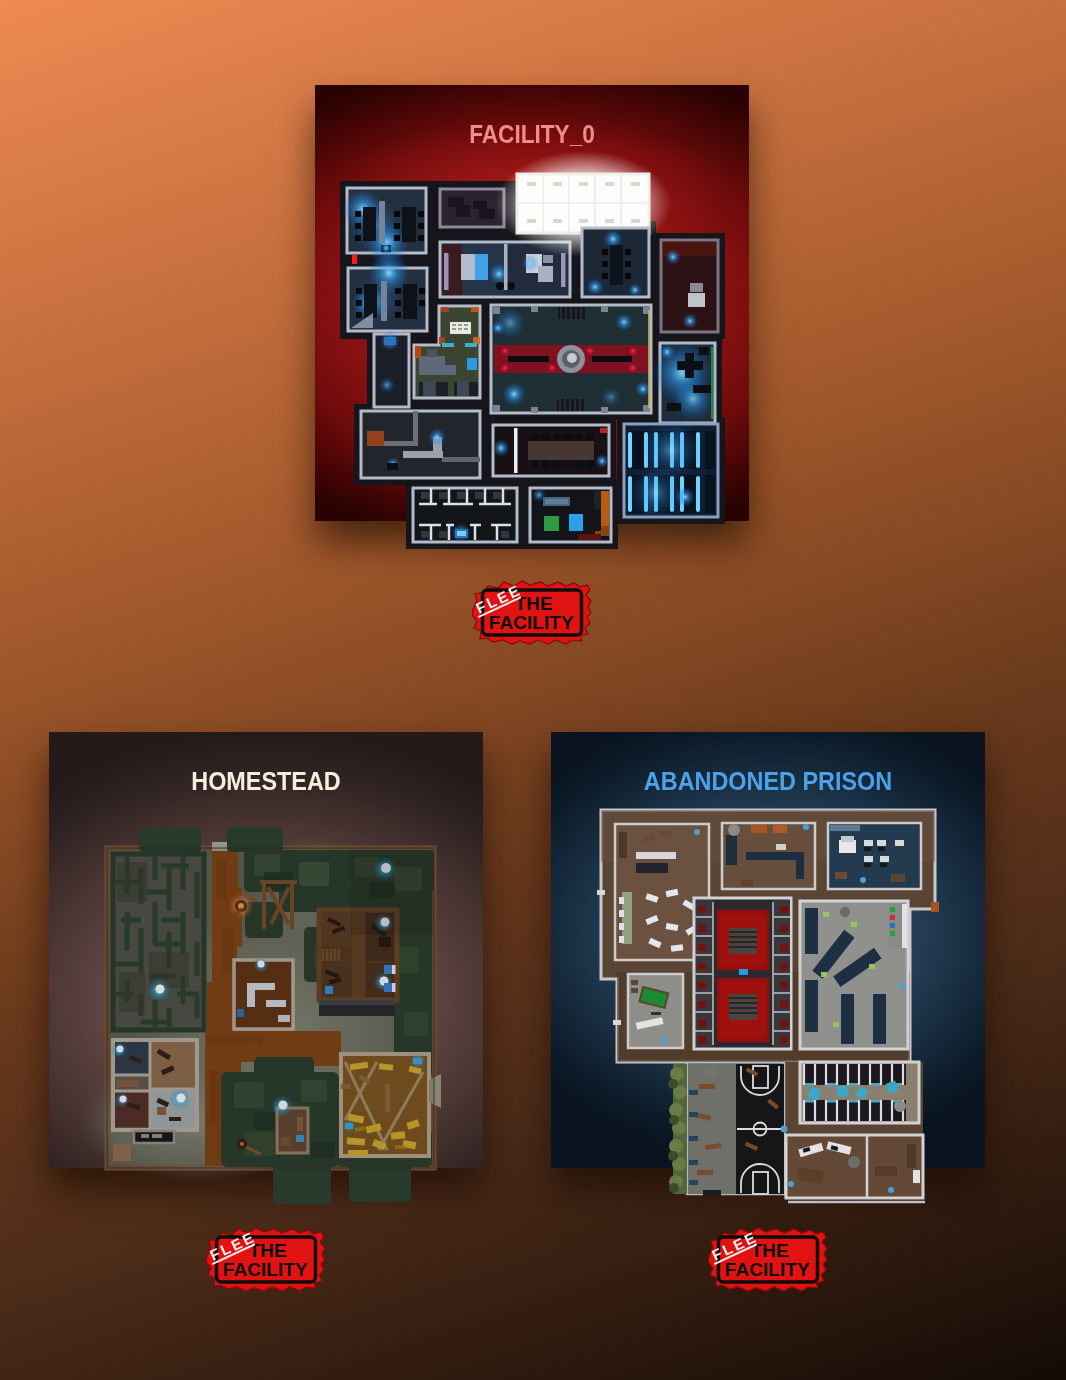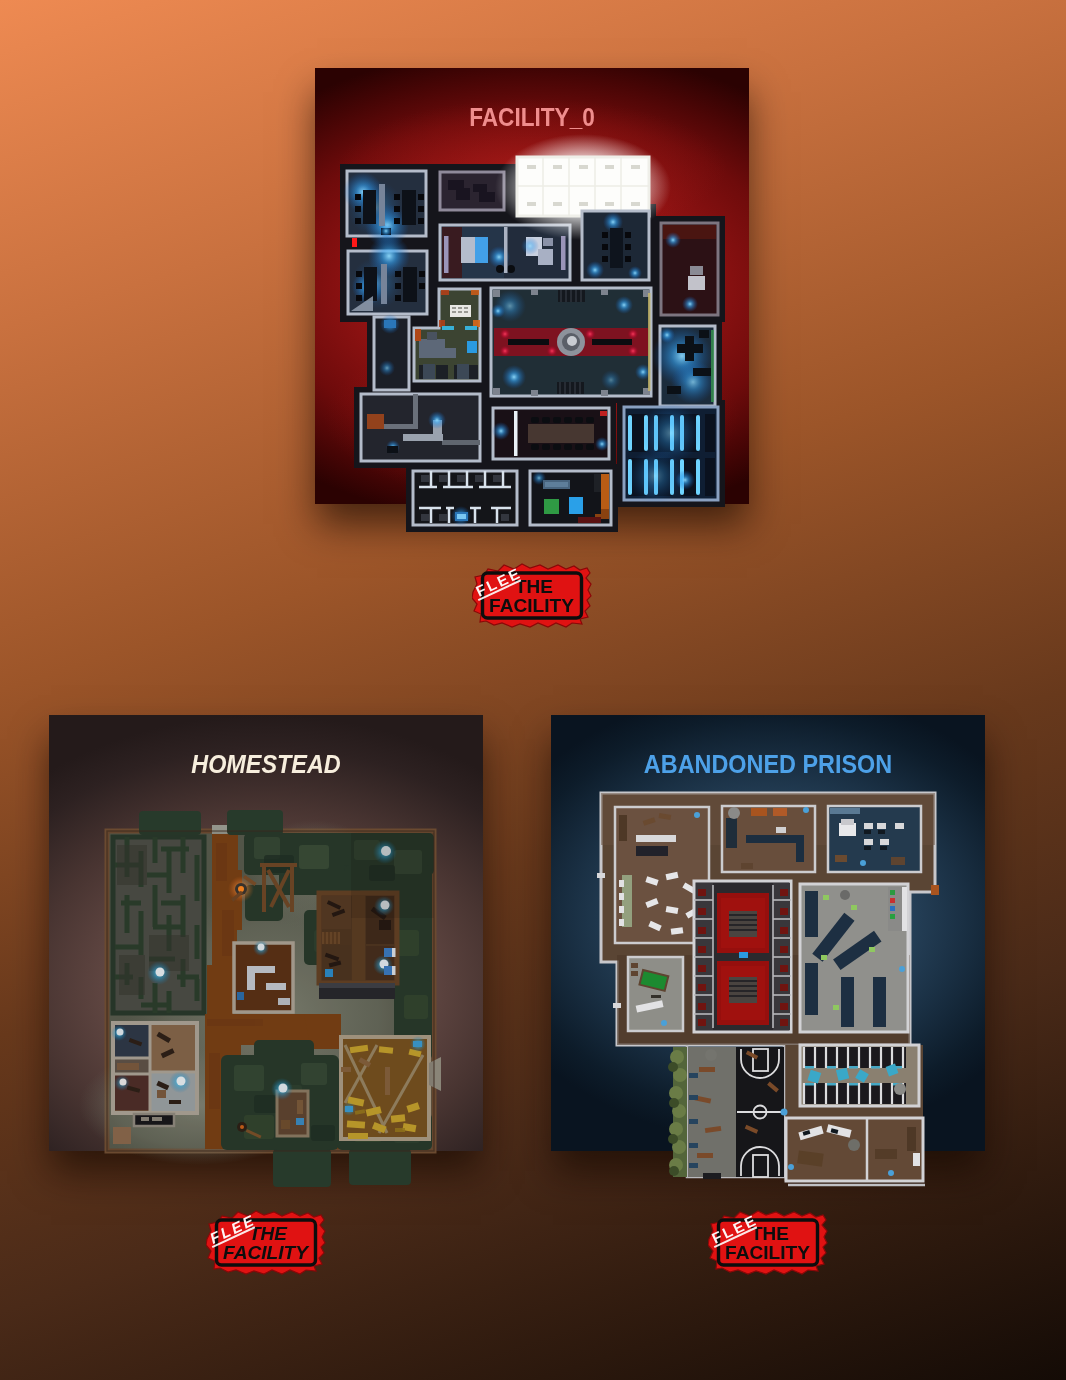--- a/index.html
+++ b/index.html
@@ -1,19 +1,19 @@
 <!DOCTYPE html>
 <html><head>
 <meta charset="utf-8">
 <style>
 html,body{margin:0;padding:0}
 body{width:1066px;height:1380px;position:relative;overflow:hidden;
   font-family:"Liberation Sans",sans-serif;
   background:linear-gradient(162deg,#ee8a52 0%,#c9713f 19%,#9c5529 40%,#68391c 60%,#4a2a18 76%,#2b180d 90%,#140b06 100%);}
-.poster{position:absolute;width:434px;height:436px;box-shadow:0 22px 36px -2px rgba(20,7,2,0.65);}
+.poster{position:absolute;width:434px;height:436px;box-shadow:0 22px 36px -2px rgba(20,7,2,0.65);margin-top:17px;}
 .title{position:absolute;left:0;top:36px;width:100%;text-align:center;font-weight:bold;font-size:26px;line-height:26px;letter-spacing:0px;margin:0;}
 .map{position:absolute;left:0;top:0;width:434px;height:580px;}
 .logo{position:absolute;left:157px;top:494px;width:120px;height:68px;}
 </style>
 </head>
 <body>
 
 <div class="poster" id="p1" style="left:315px;top:68px;background:radial-gradient(45% 16% at 50% 23%, rgba(185,32,28,0.45) 0%, rgba(185,32,28,0) 100%),radial-gradient(48% 20% at 50% 80%, rgba(175,28,24,0.4) 0%, rgba(175,28,24,0) 100%),radial-gradient(85% 55% at 50% 50%, #a41717 0%, #921313 45%, #6e0b0b 70%, #460505 88%, #2b0202 100%);">
 
   <h1 class="title" style="color:#ef8d8d;transform:scaleX(0.87);">FACILITY_0</h1>
@@ -447,21 +447,21 @@
 
     <text x="59.5" y="50" text-anchor="middle" font-family="Liberation Sans, sans-serif" font-size="19" font-weight="bold" fill="#0d0d0d" textLength="85" lengthAdjust="spacingAndGlyphs">FACILITY</text>
 
     <g transform="rotate(-25 7 35)">
       <text x="7" y="35" font-family="Liberation Sans, sans-serif" font-size="15" font-weight="bold" fill="#ffffff" letter-spacing="2.5" opacity="0.96">FLEE</text>
       <line x1="5" y1="37.5" x2="52" y2="37.5" stroke="#ffffff" stroke-width="2" opacity="0.9"></line>
     </g>
   </svg></div>
 </div>
 
-<div class="poster" id="p2" style="left:49px;top:715px;background:radial-gradient(82% 62% at 50% 62%, #84625c 0%, #6a4e49 35%, #483431 66%, #2d2121 88%, #241a1a 100%);font-style:italic;">
+<div class="poster" id="p2" style="left:49px;top:715px;background:radial-gradient(82% 62% at 50% 62%, #84625c 0%, #6a4e49 35%, #483431 66%, #2d2121 88%, #241a1a 100%);">
 
   <h1 class="title" style="color:#f7eedd;transform:scaleX(0.9);">HOMESTEAD</h1>
 
   <svg class="map" viewBox="0 0 434 580" id="map2">
     <defs>
       <radialGradient id="cyglow">
           <stop offset="0" stop-color="#7fe0ff" stop-opacity="0.95"></stop>
           <stop offset="0.4" stop-color="#2fb0e8" stop-opacity="0.55"></stop>
           <stop offset="1" stop-color="#1080c0" stop-opacity="0"></stop>
         </radialGradient>

